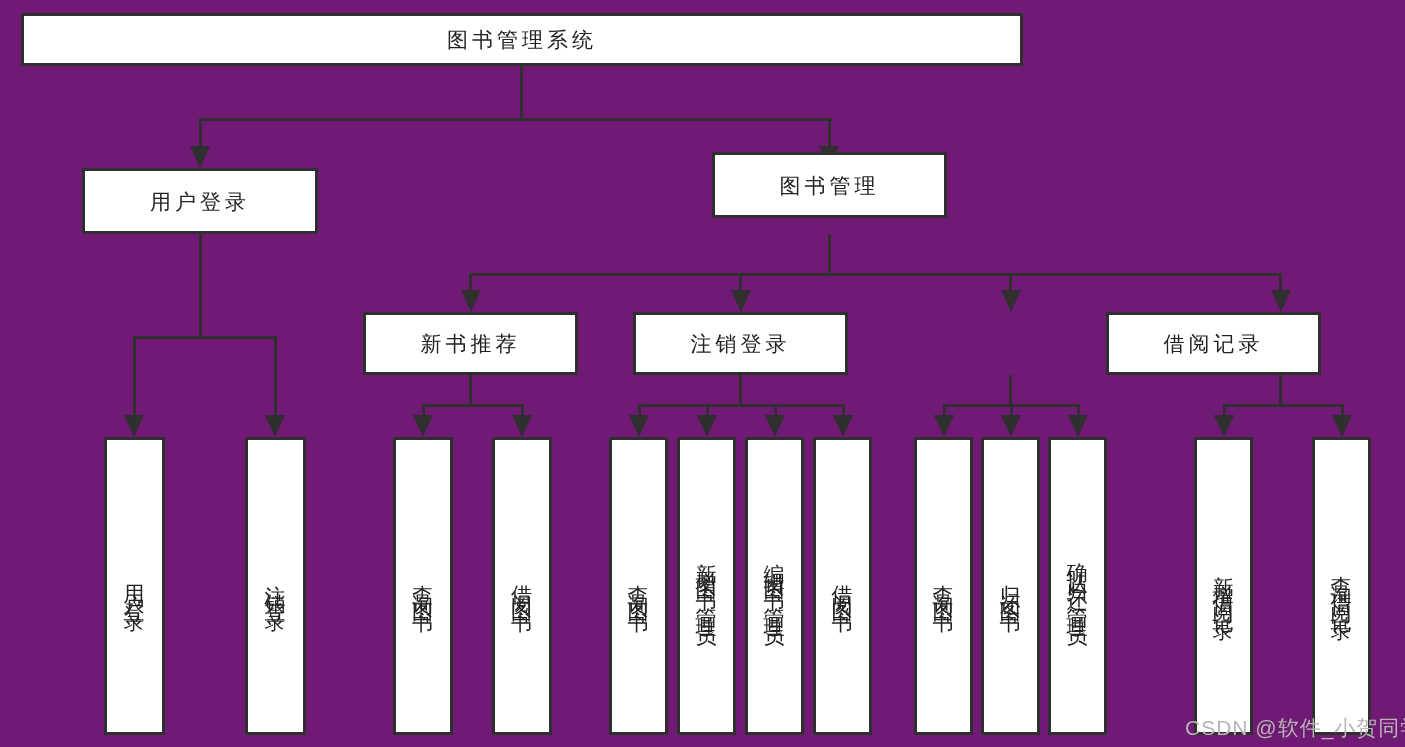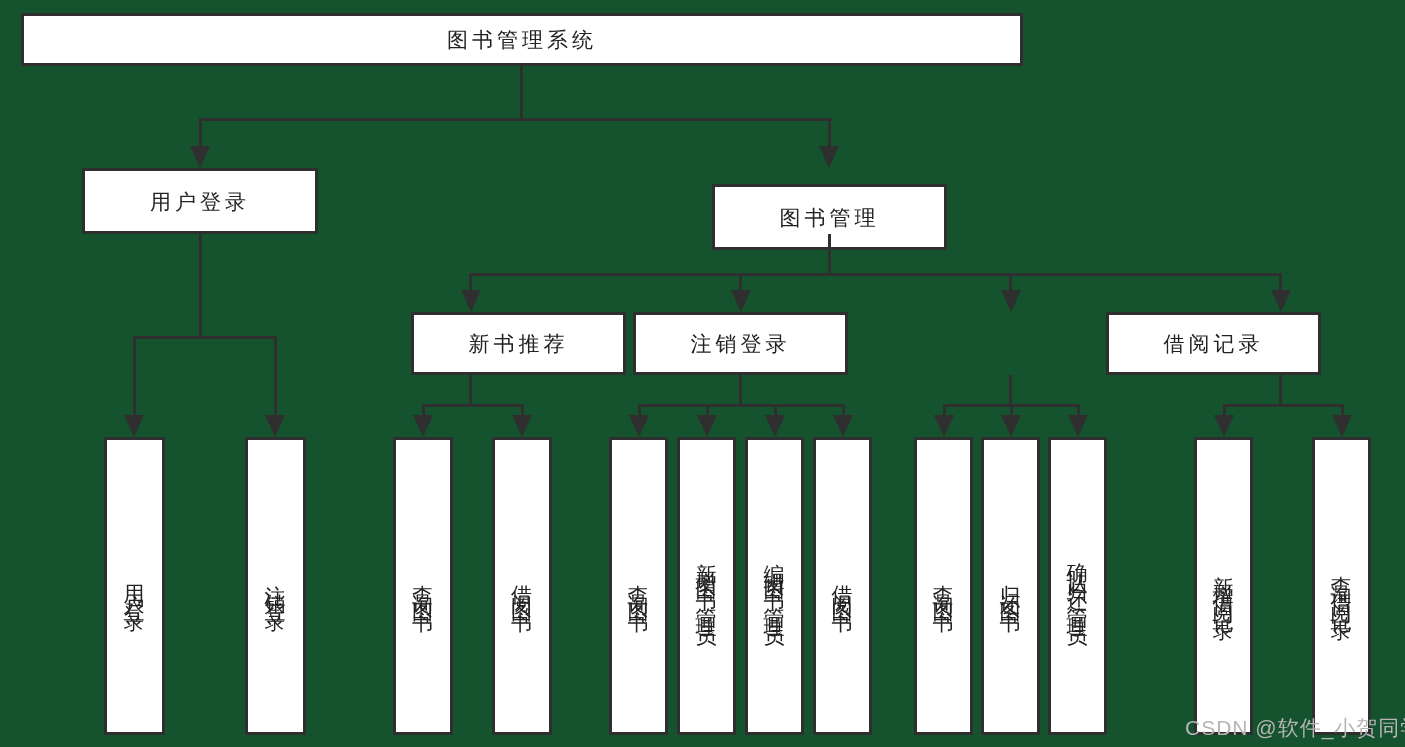--- a/index.html
+++ b/index.html
@@ -1,20 +1,20 @@
 <!DOCTYPE html>
 <html><head>
 <meta charset="utf-8">
 <style>
   html, body { margin: 0; padding: 0; background: #ffffff; }
   #diagram {
     position: relative;
     width: 1405px;
     height: 747px;
-    background: #14532d;
+    background: #701a75;
     font-family: "Liberation Sans", sans-serif;
     overflow: hidden;
   }
   .box {
     position: absolute;
     box-sizing: border-box;
     border: 3px solid #2f2f2f;
     background: #ffffff;
     display: flex;
     align-items: center;
@@ -70,21 +70,21 @@
   <div class="line" style="left:520px; top:64px; width:3px; height:56px;"></div>
   <div class="line" style="left:199px; top:118px; width:633px; height:3px;"></div>
   <div class="line" style="left:199px; top:118px; width:3px; height:32px;"></div>
   <div class="arrowhead" style="left:190px; top:146px;"></div>
   <div class="line" style="left:828px; top:118px; width:3px; height:32px;"></div>
   <div class="arrowhead" style="left:819px; top:146px;"></div>
 
   <div class="box" style="left:82px; top:168px; width:236px; height:66px;">
     <span class="hlabel">用户登录</span>
   </div>
-  <div class="box" style="left:712px; top:184px; width:235px; height:66px;">
+  <div class="box" style="left:712px; top:152px; width:235px; height:66px;">
     <span class="hlabel">图书管理</span>
   </div>
 
   <div class="line" style="left:199px; top:234px; width:3px; height:105px;"></div>
   <div class="line" style="left:133px; top:336px; width:144px; height:3px;"></div>
   <div class="line" style="left:133px; top:336px; width:3px; height:82px;"></div>
   <div class="arrowhead" style="left:124px; top:415px;"></div>
   <div class="line" style="left:274px; top:336px; width:3px; height:82px;"></div>
   <div class="arrowhead" style="left:265px; top:415px;"></div>
 
@@ -92,21 +92,21 @@
   <div class="line" style="left:469px; top:273px; width:813px; height:3px;"></div>
   <div class="line" style="left:469px; top:273px; width:3px; height:20px;"></div>
   <div class="arrowhead" style="left:461px; top:290px;"></div>
   <div class="line" style="left:739px; top:273px; width:3px; height:20px;"></div>
   <div class="arrowhead" style="left:731px; top:290px;"></div>
   <div class="line" style="left:1009px; top:273px; width:3px; height:20px;"></div>
   <div class="arrowhead" style="left:1001px; top:290px;"></div>
   <div class="line" style="left:1279px; top:273px; width:3px; height:20px;"></div>
   <div class="arrowhead" style="left:1271px; top:290px;"></div>
 
-  <div class="box" style="left:363px; top:312px; width:215px; height:63px;margin-left:48px;">
+  <div class="box" style="left:363px; top:312px; width:215px; height:63px;">
     <span class="hlabel">新书推荐</span>
   </div>
   <div class="box" style="left:633px; top:312px; width:215px; height:63px;">
     <span class="hlabel">注销登录</span>
   </div>
   <div class="box" style="left:1106px; top:312px; width:215px; height:63px;">
     <span class="hlabel">借阅记录</span>
   </div>
 
   <div class="line" style="left:469px; top:375px; width:3px; height:32px;"></div>

